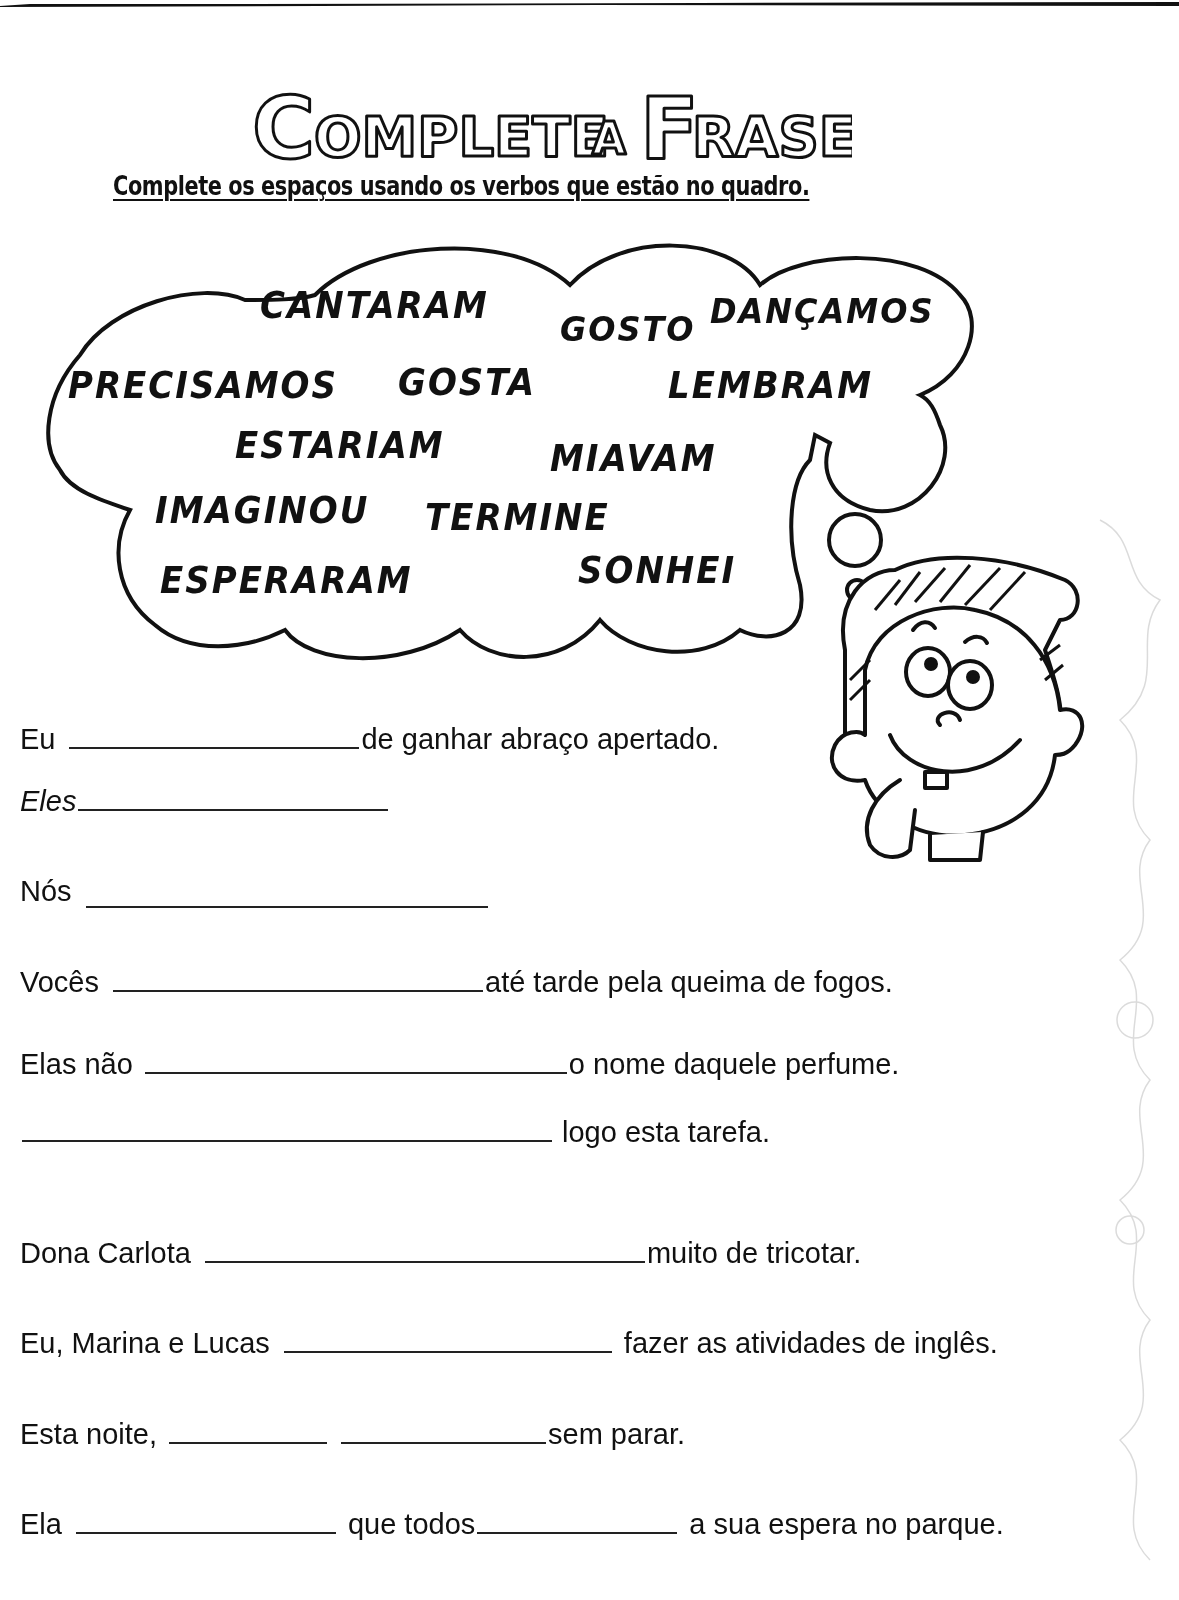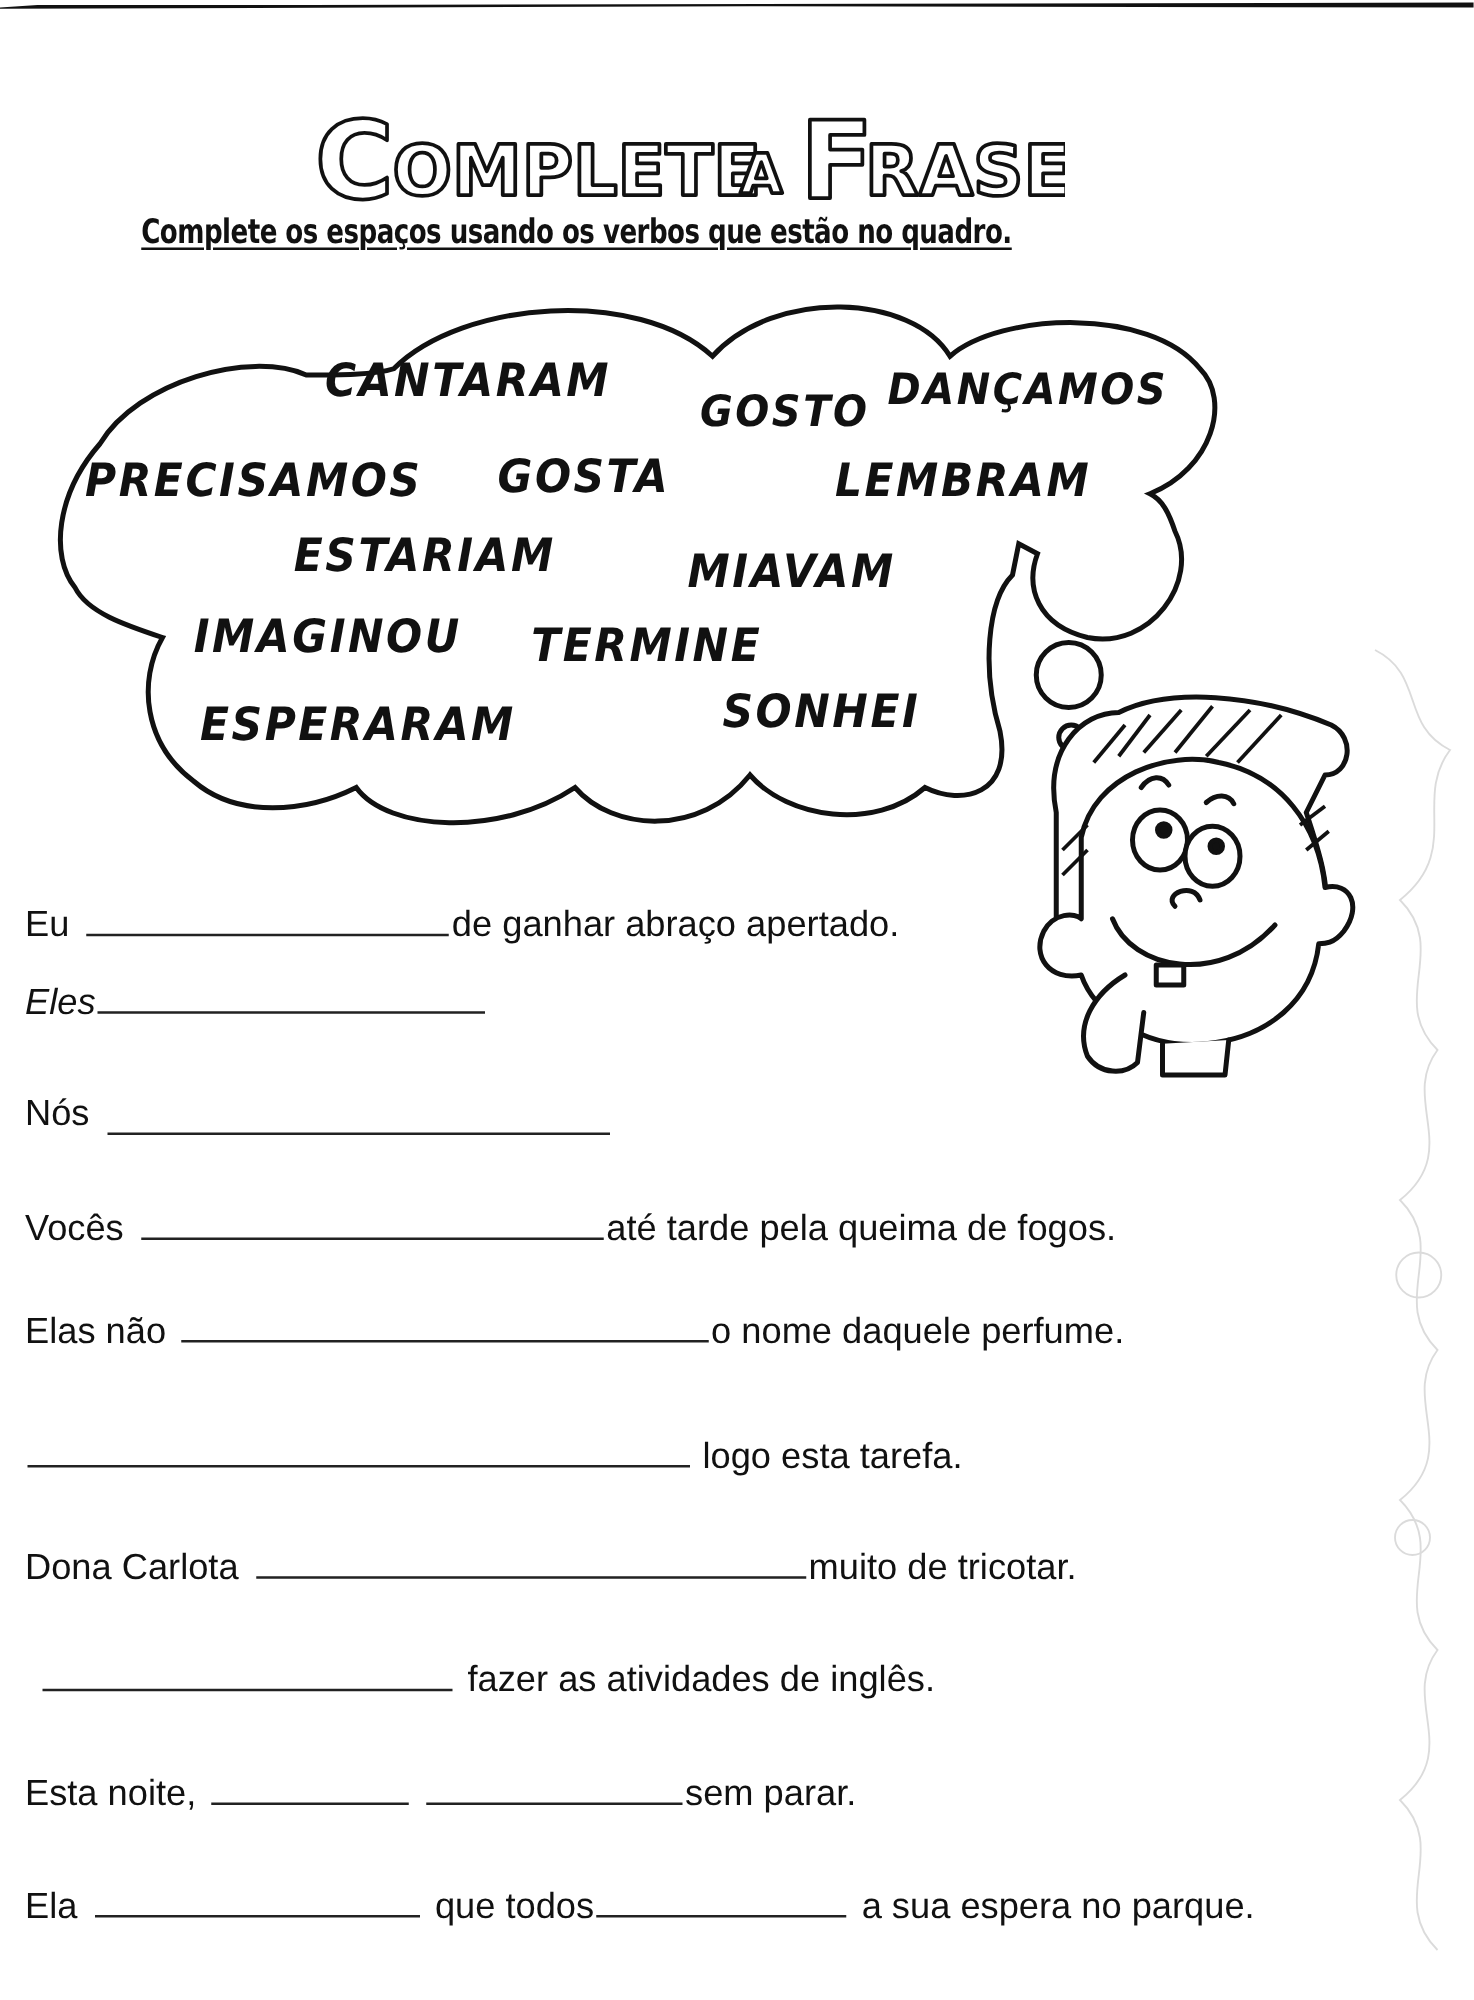--- a/index.html
+++ b/index.html
@@ -181,35 +181,36 @@
   <span>até tarde pela queima de fogos.</span>
 </div>
 
 <div class="sentence" style="top:1048px;">
   <span>Elas não</span>
   <span class="sp" style="width:10px"></span>
   <span class="blank" style="width:422px"></span>
   <span>o nome daquele perfume.</span>
 </div>
 
-<div class="sentence" style="top:1148px;justify-content:space-between;">
+<div class="sentence" style="top:1116px;justify-content:space-between;">
   <span></span>
   <span class="blank" style="width:530px"></span>
   <span class="sp" style="width:8px"></span>
   <span>logo esta tarefa.</span>
 </div>
 
 <div class="sentence" style="top:1237px;">
   <span>Dona Carlota</span>
   <span class="sp" style="width:12px"></span>
   <span class="blank" style="width:440px"></span>
   <span>muito de tricotar.</span>
 </div>
 
 <div class="sentence" style="top:1327px;">
+  <span>Eu, Marina e Lucas</span>
   <span class="sp" style="width:12px"></span>
   <span class="blank" style="width:328px"></span>
   <span class="sp" style="width:10px"></span>
   <span>fazer as atividades de inglês.</span>
 </div>
 
 <div class="sentence" style="top:1418px;">
   <span>Esta noite,</span>
   <span class="sp" style="width:10px"></span>
   <span class="blank" style="width:158px"></span>

